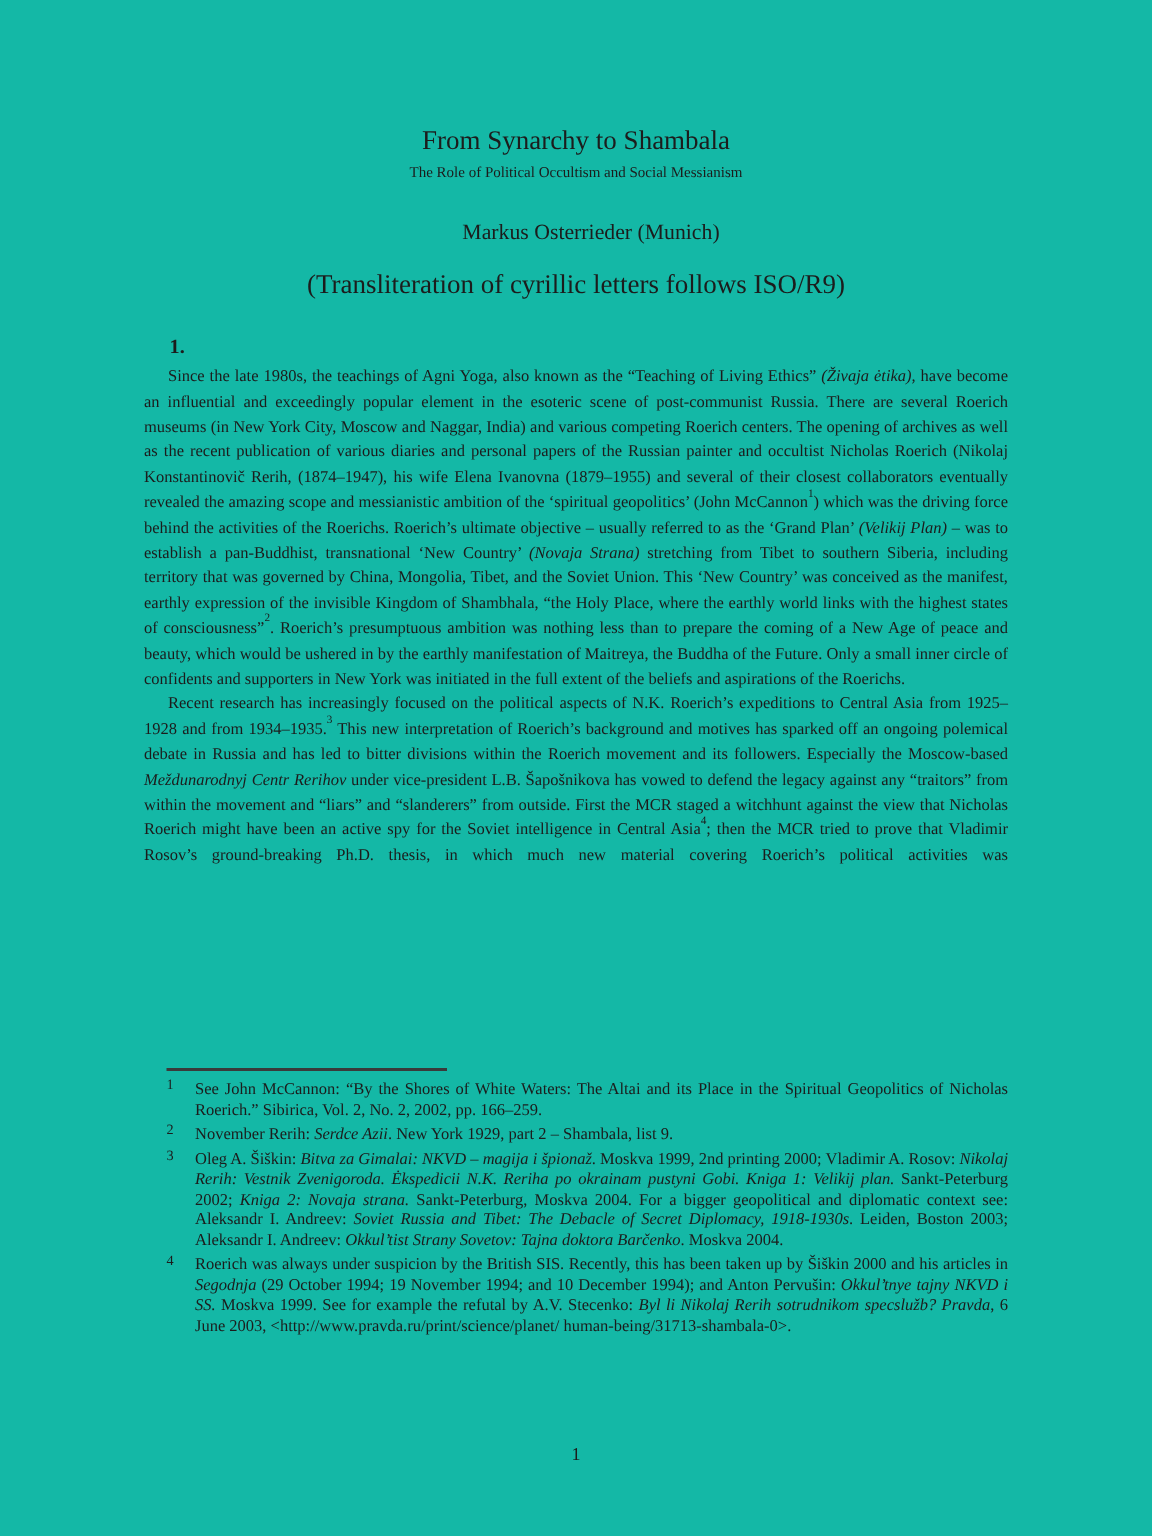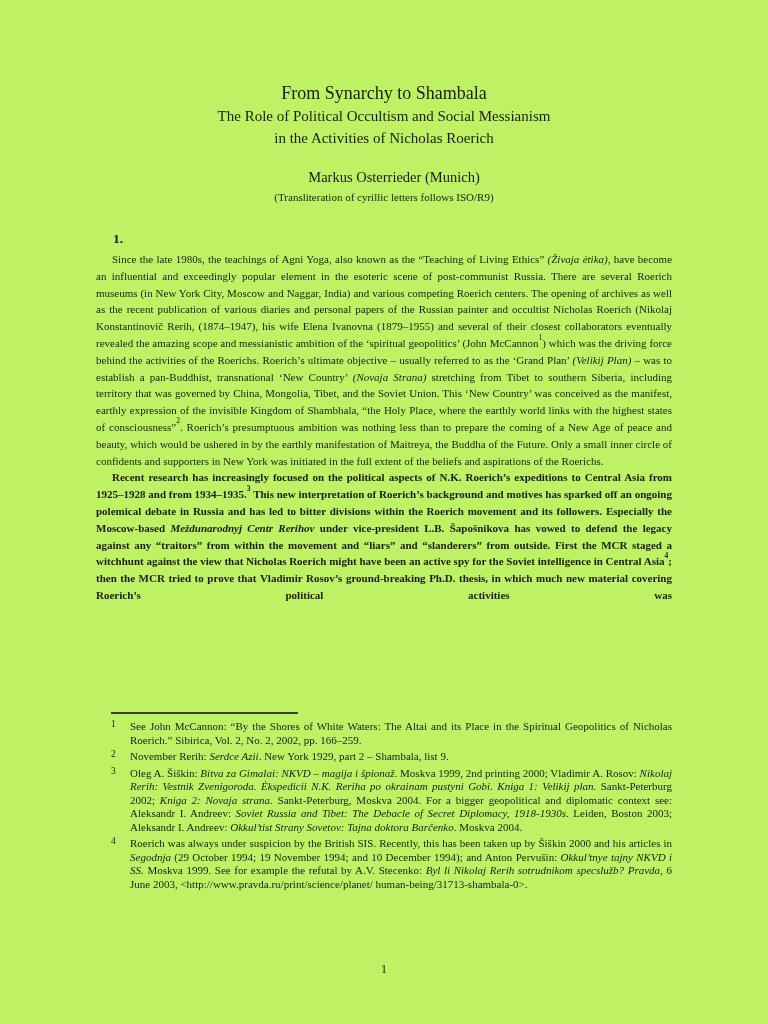--- a/index.html
+++ b/index.html
@@ -4,50 +4,50 @@
 <style>
   html, body {
     margin: 0;
     padding: 0;
     background: #ffffff;
   }
   .page {
     position: relative;
     width: 768px;
     height: 1024px;
-    background: #bef264;
+    background: #14b8a6;
     color: #1c1c1c;
     font-family: "Liberation Serif", serif;
     overflow: hidden;
   }
   .title-block {
     padding-top: 82px;
     text-align: center;
   }
   .title-line-1 {
     font-size: 18px;
     line-height: 23px;
     font-weight: normal;
     margin: 0;
   }
   .title-line-2, .title-line-3 {
-    font-size: 15px;
+    font-size: 10px;
     line-height: 22px;
     margin: 0;
   }
   .author-line {
     margin-top: 19px;
     font-size: 14.5px;
     line-height: 19px;
     text-align: center;
     margin-left: 20px;
   }
   .translit-note {
-    margin-top: 2px;
-    font-size: 11px;
+    margin-top: 16px;
+    font-size: 18px;
     line-height: 16px;
     text-align: center;
   }
   .body-area {
     margin: 0 96px;
     width: 576px;
   }
   .section-heading {
     margin-top: 25px;
     margin-left: 17px;
@@ -60,21 +60,20 @@
     font-size: 11px;
     line-height: 16.8px;
     text-align: justify;
     text-indent: 16px;
   }
   .body-para.first {
     margin-top: 4px;
   }
   .body-para.cut-off {
     text-align-last: justify;
-    font-weight: bold;
   }
   .body-para sup, .fn-text sup {
     font-size: 68%;
     line-height: 0;
     position: relative;
     top: -0.38em;
   }
   .footnote-block {
     position: absolute;
     top: 712px;
@@ -115,21 +114,20 @@
   }
 </style>
 </head>
 <body>
 
 <div class="page">
 
   <header class="title-block">
     <h1 class="title-line-1">From Synarchy to Shambala</h1>
     <div class="title-line-2">The Role of Political Occultism and Social Messianism</div>
-    <div class="title-line-3">in the Activities of Nicholas Roerich</div>
     <div class="author-line">Markus Osterrieder (Munich)</div>
     <div class="translit-note">(Transliteration of cyrillic letters follows ISO/R9)</div>
   </header>
 
   <main class="body-area">
     <div class="section-heading">1.</div>
     <p class="body-para first"><span>Since the late 1980s, the teachings of Agni Yoga, also known as the “Teaching of Living Ethics” </span><span style="font-style: italic;">(Živaja ėtika),</span><span> have become an influential and exceedingly popular element in the esoteric scene of post-communist Russia. There are several Roerich museums (in New York City, Moscow and Naggar, India) and various competing Roerich centers. The opening of archives as well as the recent publication of various diaries and personal papers of the Russian painter and occultist Nicholas Roerich (Nikolaj Konstantinovič Rerih, (1874–1947), his wife Elena Ivanovna (1879–1955) and several of their closest collaborators eventually revealed the amazing scope and messianistic ambition of the ‘spiritual geopolitics’ (John McCannon</span><sup>1</sup><span>) which was the driving force behind the activities of the Roerichs. Roerich’s ultimate objective – usually referred to as the ‘Grand Plan’ </span><span style="font-style: italic;">(Velikij Plan)</span><span> – was to establish a pan-Buddhist, transnational ‘New Country’ </span><span style="font-style: italic;">(Novaja Strana)</span><span> stretching from Tibet to southern Siberia, including territory that was governed by China, Mongolia, Tibet, and the Soviet Union. This ‘New Country’ was conceived as the manifest, earthly expression of the invisible Kingdom of Shambhala, “the Holy Place, where the earthly world links with the highest states of consciousness”</span><sup>2</sup><span>. Roerich’s presumptuous ambition was nothing less than to prepare the coming of a New Age of peace and beauty, which would be ushered in by the earthly manifestation of Maitreya, the Buddha of the Future. Only a small inner circle of confidents and supporters in New York was initiated in the full extent of the beliefs and aspirations of the Roerichs.</span></p>
     <p class="body-para cut-off"><span>Recent research has increasingly focused on the political aspects of N.K. Roerich’s expeditions to Central Asia from 1925–1928 and from 1934–1935.</span><sup>3</sup><span> This new interpretation of Roerich’s background and motives has sparked off an ongoing polemical debate in Russia and has led to bitter divisions within the Roerich movement and its followers. Especially the Moscow-based </span><span style="font-style: italic;">Meždunarodnyj Centr Rerihov</span><span> under vice-president L.B. Šapošnikova has vowed to defend the legacy against any “traitors” from within the movement and “liars” and “slanderers” from outside. First the MCR staged a witchhunt against the view that Nicholas Roerich might have been an active spy for the Soviet intelligence in Central Asia</span><sup>4</sup><span>; then the MCR tried to prove that Vladimir Rosov’s ground-breaking Ph.D. thesis, in which much new material covering Roerich’s political activities was</span></p>
   </main>
 

